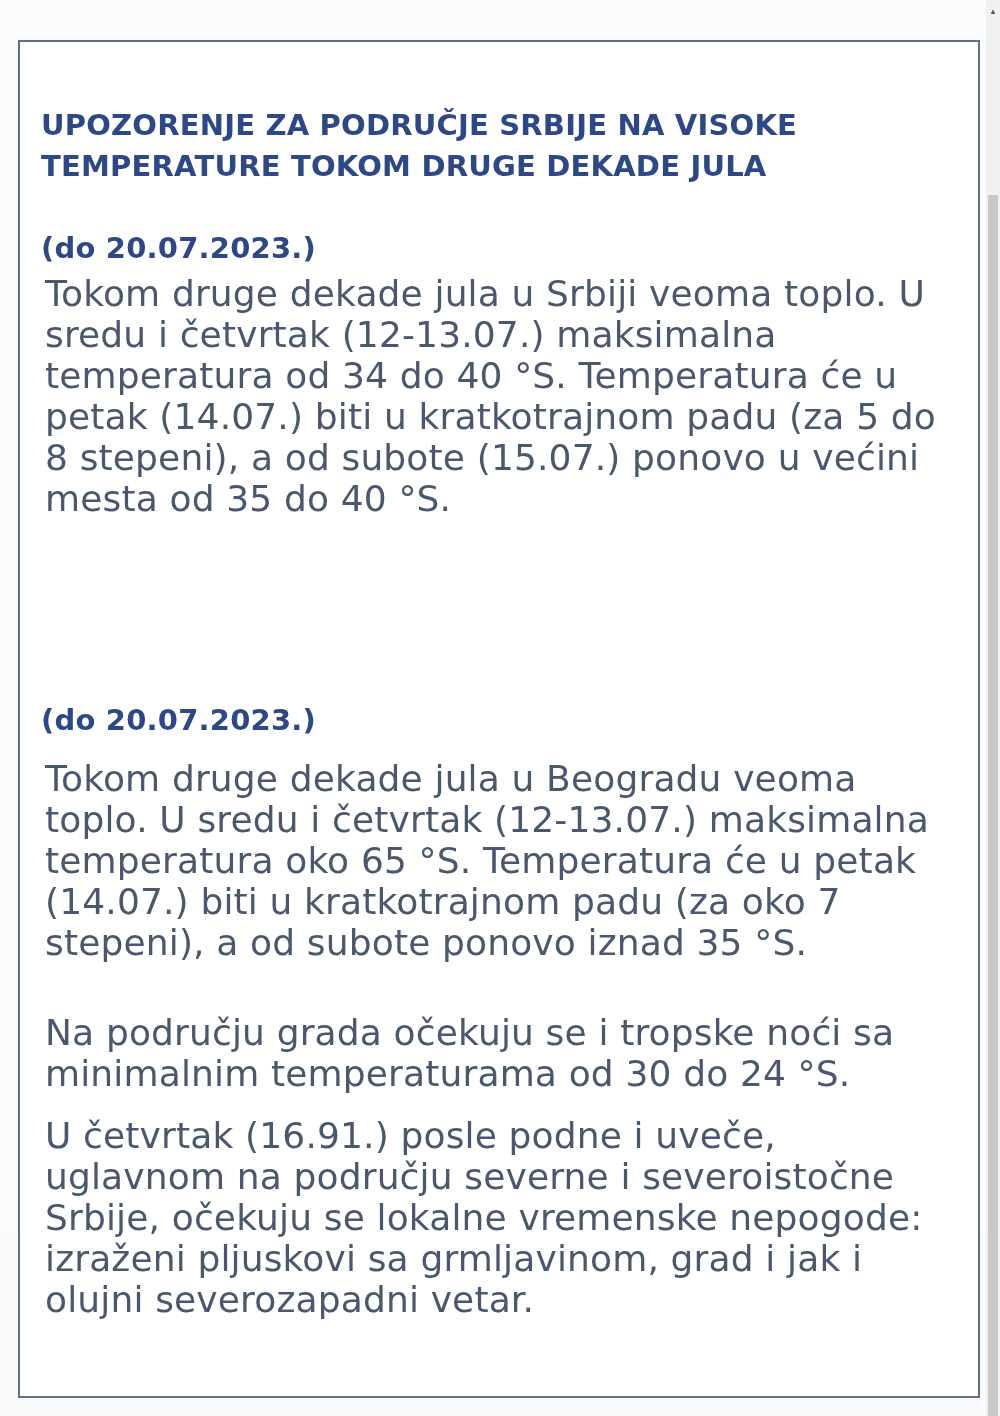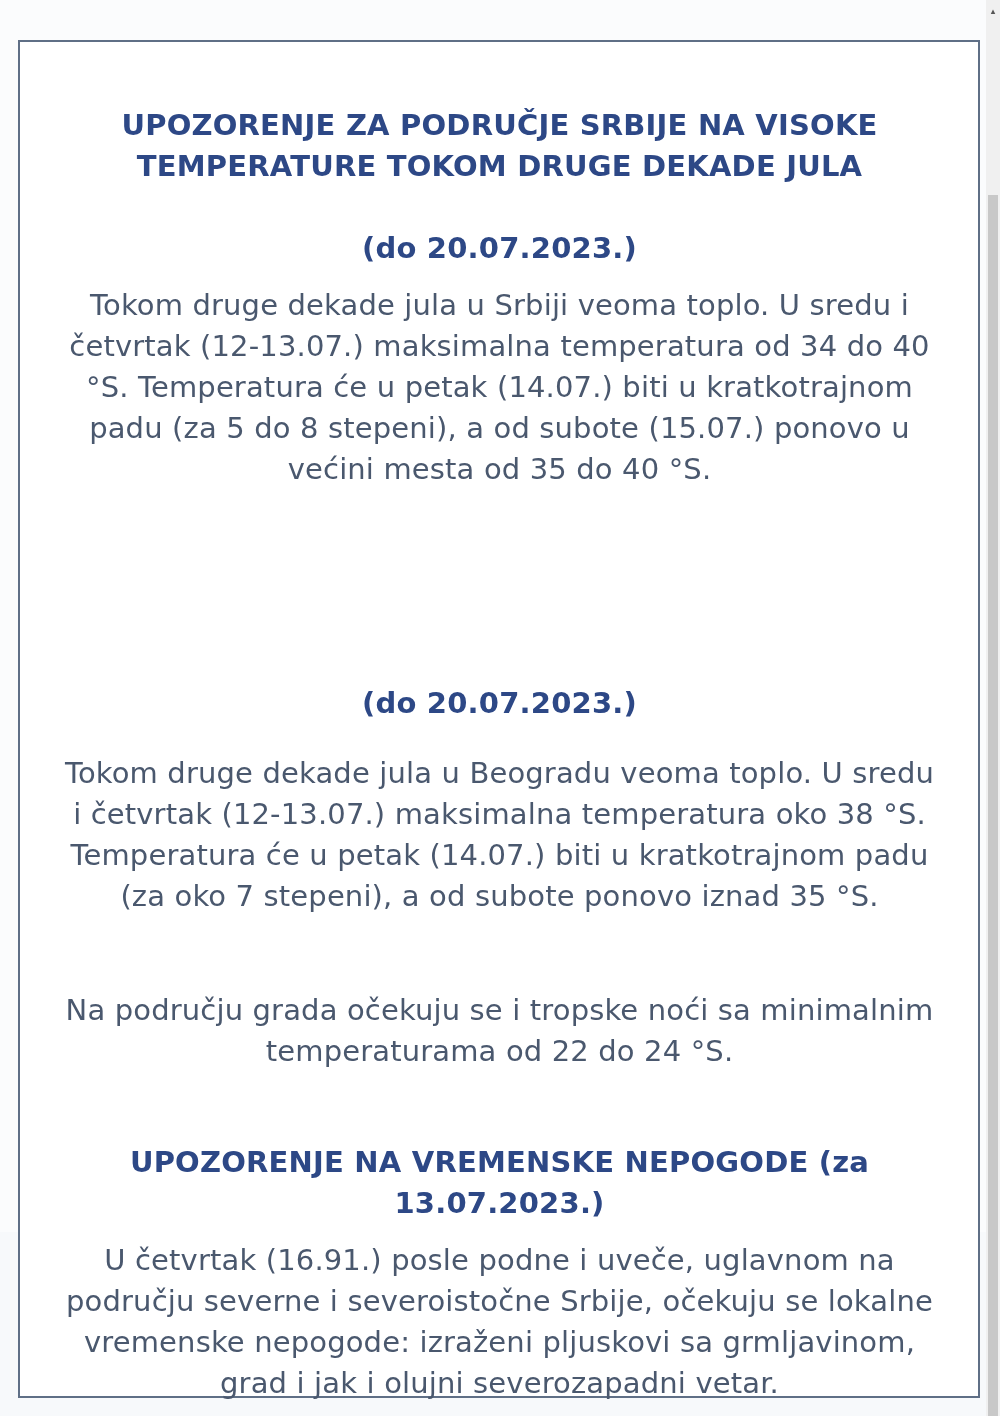--- a/index.html
+++ b/index.html
@@ -5,21 +5,20 @@
     html, body { margin: 0; padding: 0; }
     body {
       width: 1000px; height: 1416px; overflow: hidden;
       background: #f7f9fb;
       position: relative;
       font-family: "DejaVu Sans", sans-serif;
     }
     .scroll-area {
       position: absolute; left: 0; top: 0; width: 986px; height: 1232px;
       background: #fbfcfd;
-      text-align: center;
     }
     .scrollbar {
       position: absolute; right: 0; top: 0; width: 14px; height: 1416px;
       background: #f0f0f0;
     }
     .scroll-up {
       position: absolute; top: 6px; left: 3px; width: 8px; height: 10px;
       color: #555; font-size: 9px; line-height: 10px; text-align: center;
     }
     .scroll-thumb {
@@ -37,23 +36,23 @@
     .section-title {
       font-weight: bold;
       color: #2d4886;
       font-size: 29px;
       line-height: 41px;
       margin: 0;
       letter-spacing: 0.2px;
       white-space: pre-line;
     }
     .para {
-      font-size: 29px;
+      font-size: 36px;
       line-height: 41px;
-      margin: 16px;
+      margin: 4px;
       color: #4a586e;
       letter-spacing: 0.15px;
     }
     .gap { height: 41px; }
     .gap-small { height: 13px; }
   </style>
 </head>
 <body>
 
 <div class="scroll-area">
@@ -69,31 +68,28 @@
     </section>
 
     <div class="gap-small"></div>
 
     <section>
       <h2 class="section-title">
         <br>
         <span>(do 20.07.2023.)</span>
       </h2>
       <div class="gap-small"></div>
-      <p class="para">Tokom druge dekade jula u Beogradu veoma toplo. U sredu i četvrtak (12-13.07.) maksimalna temperatura oko 38 °S. Temperatura će u petak (14.07.) biti u kratkotrajnom padu (za oko 7 stepeni), a od subote ponovo iznad 35 °S.</p>
+      <p class="para">Tokom druge dekade jula u Beogradu veoma toplo. U sredu i četvrtak (12-13.07.) maksimalna temperatura oko 65 °S. Temperatura će u petak (14.07.) biti u kratkotrajnom padu (za oko 7 stepeni), a od subote ponovo iznad 35 °S.</p>
       <div class="gap"></div>
-      <p class="para">Na području grada očekuju se i tropske noći sa minimalnim temperaturama od 22 do 24 °S.</p>
+      <p class="para">Na području grada očekuju se i tropske noći sa minimalnim temperaturama od 30 do 24 °S.</p>
     </section>
 
     <div class="gap-small"></div>
 
     <section>
-      <h2 class="section-title">
-        <span>UPOZORENJE NA VREMENSKE NEPOGODE (za 13.07.2023.)</span>
-      </h2>
       <p class="para">U četvrtak (16.91.) posle podne i uveče, uglavnom na području severne i severoistočne Srbije, očekuju se lokalne vremenske nepogode: izraženi pljuskovi sa grmljavinom, grad i jak i olujni severozapadni vetar.</p>
     </section>
 
   </div>
 </div>
 
 <div class="scrollbar">
   <div class="scroll-up">▴</div>
   <div class="scroll-thumb"></div>
 </div>

